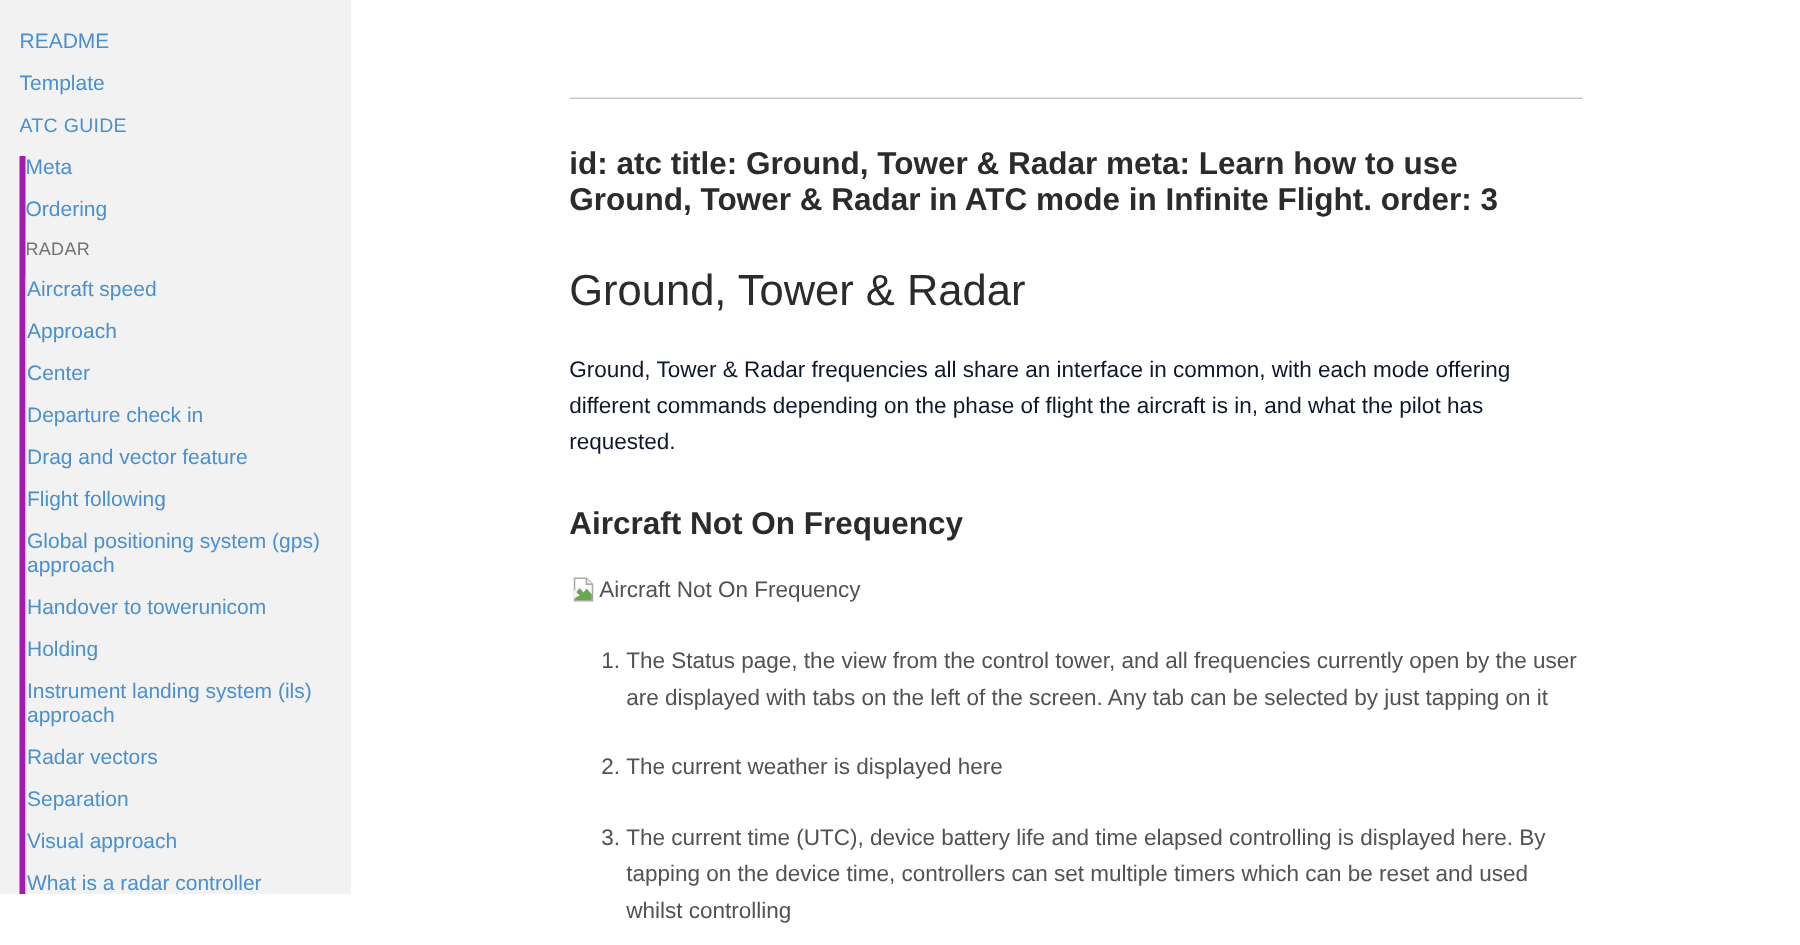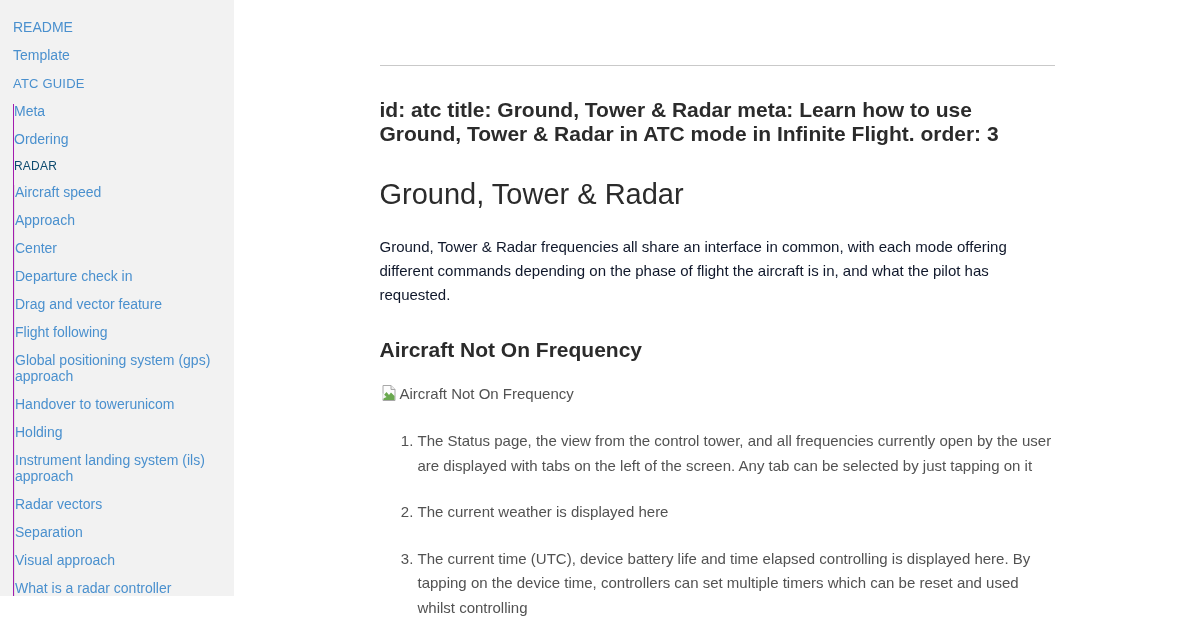--- a/index.html
+++ b/index.html
@@ -25,25 +25,25 @@
   .sidebar li { margin-bottom: 12px; line-height: 1.14; }
   .sidebar a {
     color: #4a90ce;
     text-decoration: none;
     cursor: pointer;
     display: inline-block;
   }
   .lnk-atc-guide { font-size: 13px; letter-spacing: 0.2px; }
   .nav-l2 {
     margin-top: 10px;
-    border-left: 1px solid #a21caf;
+    border-left: 4px solid #a21caf;
     padding-left: 10px;
   }
   .nav-l2 > li.current {
-    color: #0c4a6e;
+    color: #737373;
     font-size: 12px;
     letter-spacing: 0.2px;
     cursor: pointer;
   }
   .nav-l3 {
     margin-top: 10px;
     margin-left: 1px;
     border-left: 1px solid #e1e1e1;
     padding-left: 10px;
   }

